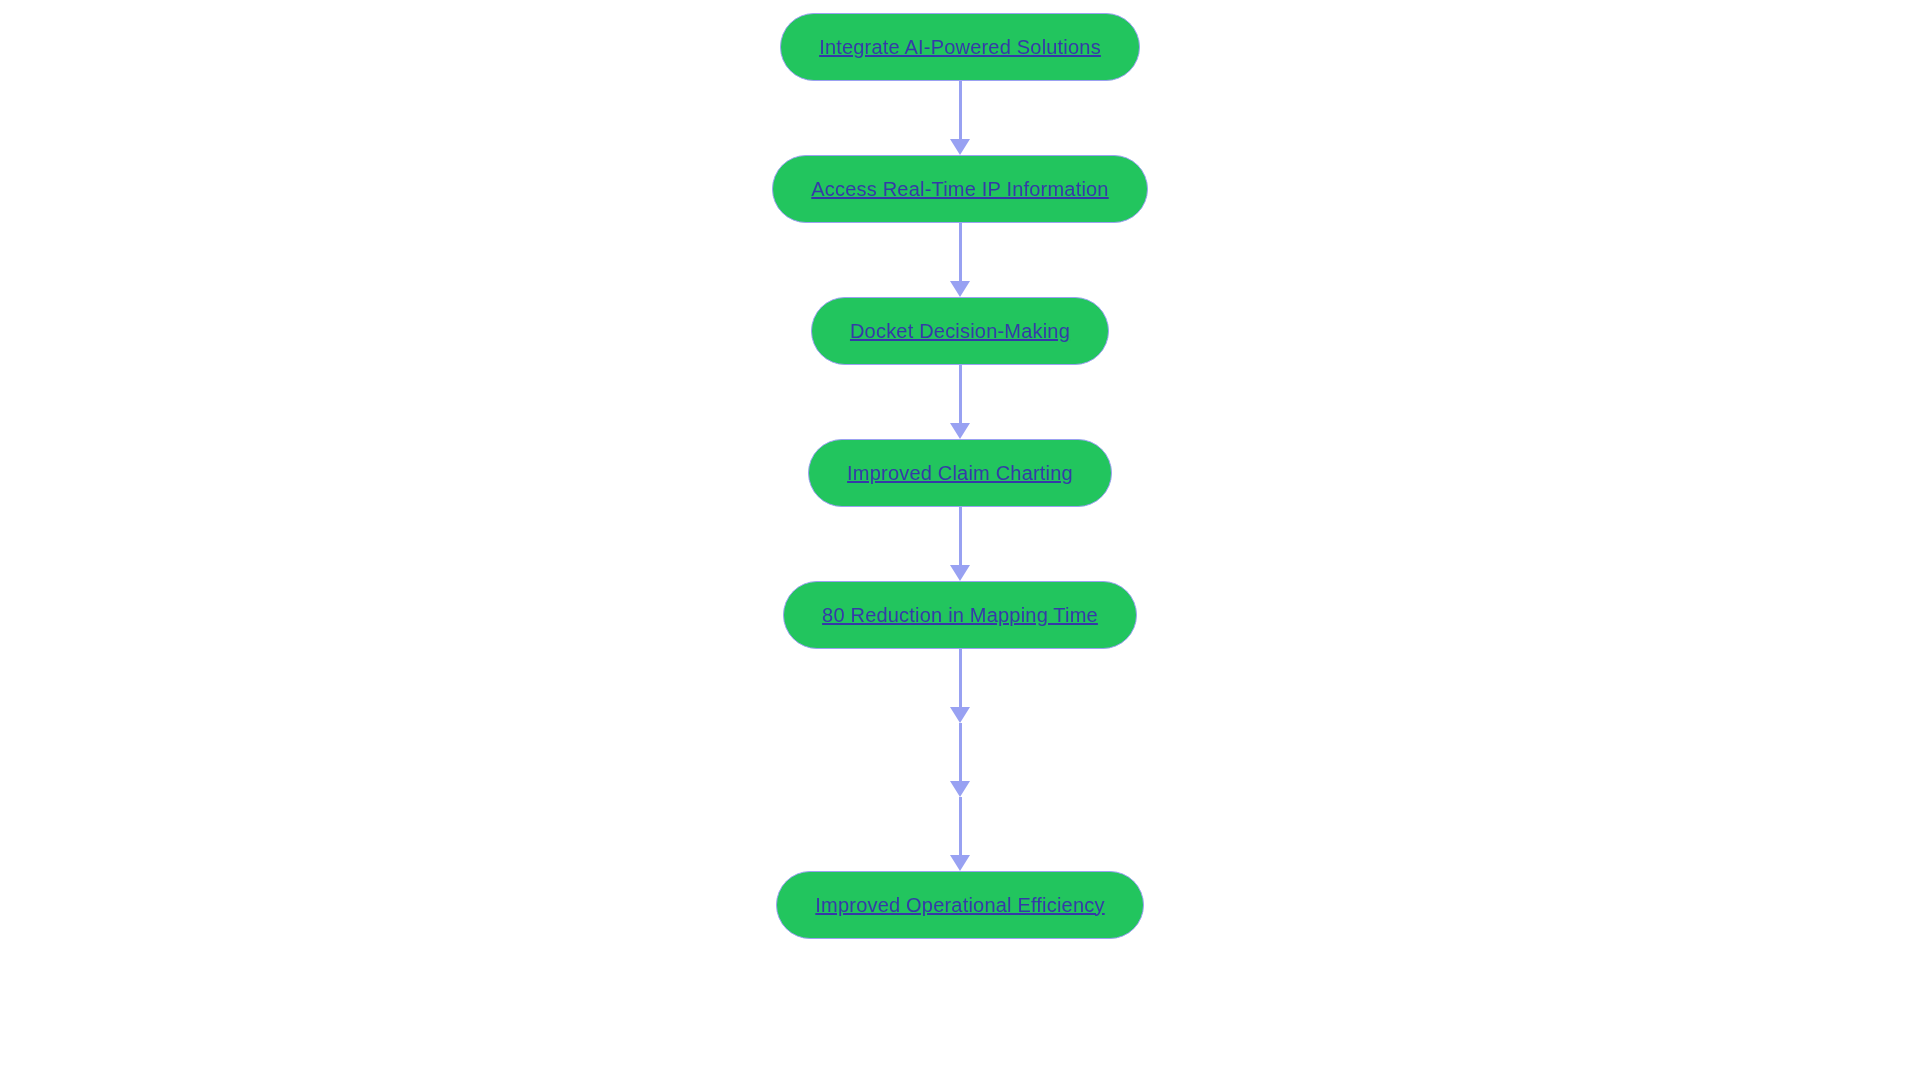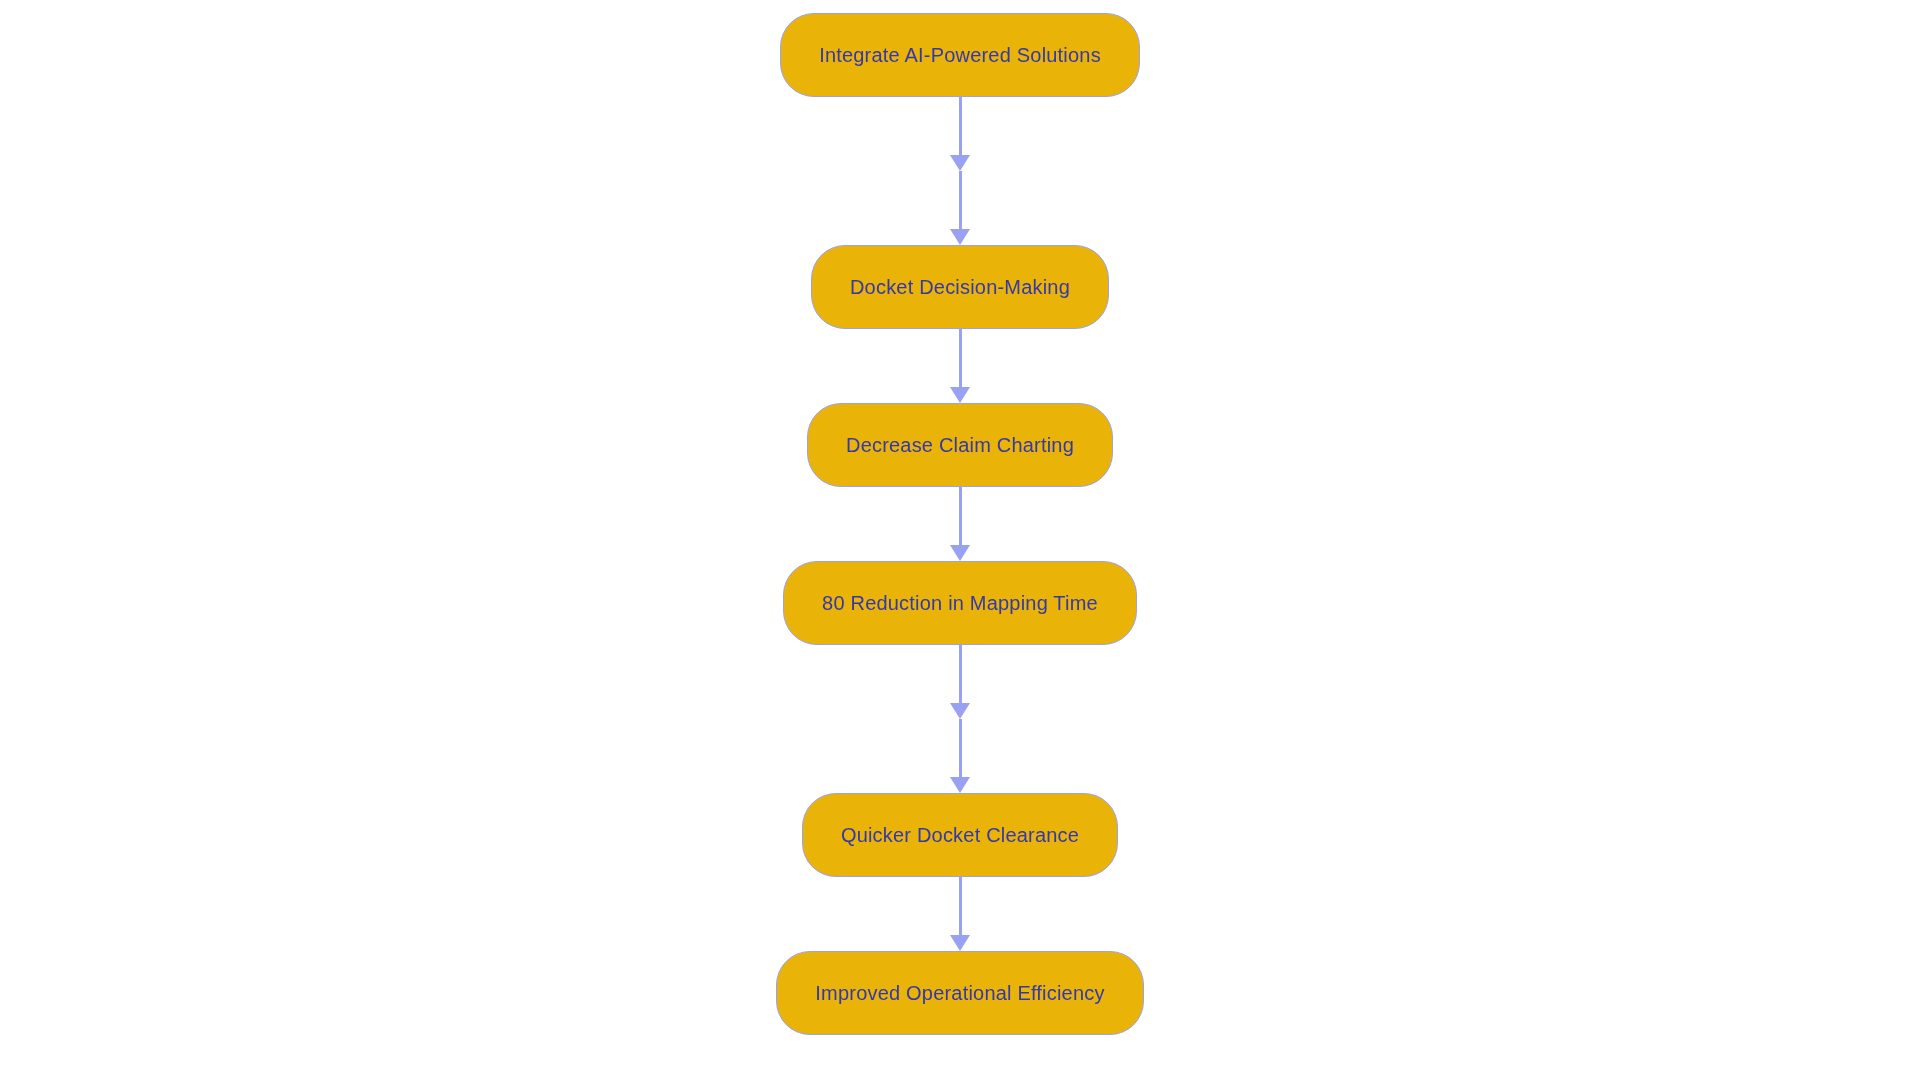--- a/index.html
+++ b/index.html
@@ -14,34 +14,35 @@
     box-sizing: border-box;
     padding-top: 13px;
     display: flex;
     flex-direction: column;
     align-items: center;
     font-family: "Liberation Sans", sans-serif;
     background: #ffffff;
     overflow: hidden;
   }
   .node {
-    height: 84px;
+    height: 68px;
     box-sizing: border-box;
     display: flex;
     align-items: center;
     justify-content: center;
     padding: 0 38px;
     border-radius: 34px;
-    background: #eab308;
+    background: #22c55e;
     border: 1.5px solid #9ba1f1;
     color: #3539a8;
     font-size: 20px;
     letter-spacing: 0.2px;
     white-space: nowrap;
     flex: 0 0 auto;
+    text-decoration: underline;
   }
   .arrow {
     height: 74px;
     display: flex;
     flex-direction: column;
     align-items: center;
     flex: 0 0 auto;
   }
   .arrow-line {
     width: 3px;
@@ -65,37 +66,40 @@
 
   <div class="node">
     <span>Integrate AI-Powered Solutions</span>
   </div>
 
   <div class="arrow">
     <div class="arrow-line"></div>
     <div class="arrow-head"></div>
   </div>
 
+  <div class="node">
+    <span>Access Real-Time IP Information</span>
+  </div>
 
   <div class="arrow">
     <div class="arrow-line"></div>
     <div class="arrow-head"></div>
   </div>
 
   <div class="node">
     <span>Docket Decision-Making</span>
   </div>
 
   <div class="arrow">
     <div class="arrow-line"></div>
     <div class="arrow-head"></div>
   </div>
 
   <div class="node">
-    <span>Decrease Claim Charting</span>
+    <span>Improved Claim Charting</span>
   </div>
 
   <div class="arrow">
     <div class="arrow-line"></div>
     <div class="arrow-head"></div>
   </div>
 
   <div class="node">
     <span>80 Reduction in Mapping Time</span>
   </div>
@@ -104,23 +108,20 @@
     <div class="arrow-line"></div>
     <div class="arrow-head"></div>
   </div>
 
 
   <div class="arrow">
     <div class="arrow-line"></div>
     <div class="arrow-head"></div>
   </div>
 
-  <div class="node">
-    <span>Quicker Docket Clearance</span>
-  </div>
 
   <div class="arrow">
     <div class="arrow-line"></div>
     <div class="arrow-head"></div>
   </div>
 
   <div class="node">
     <span>Improved Operational Efficiency</span>
   </div>
 

